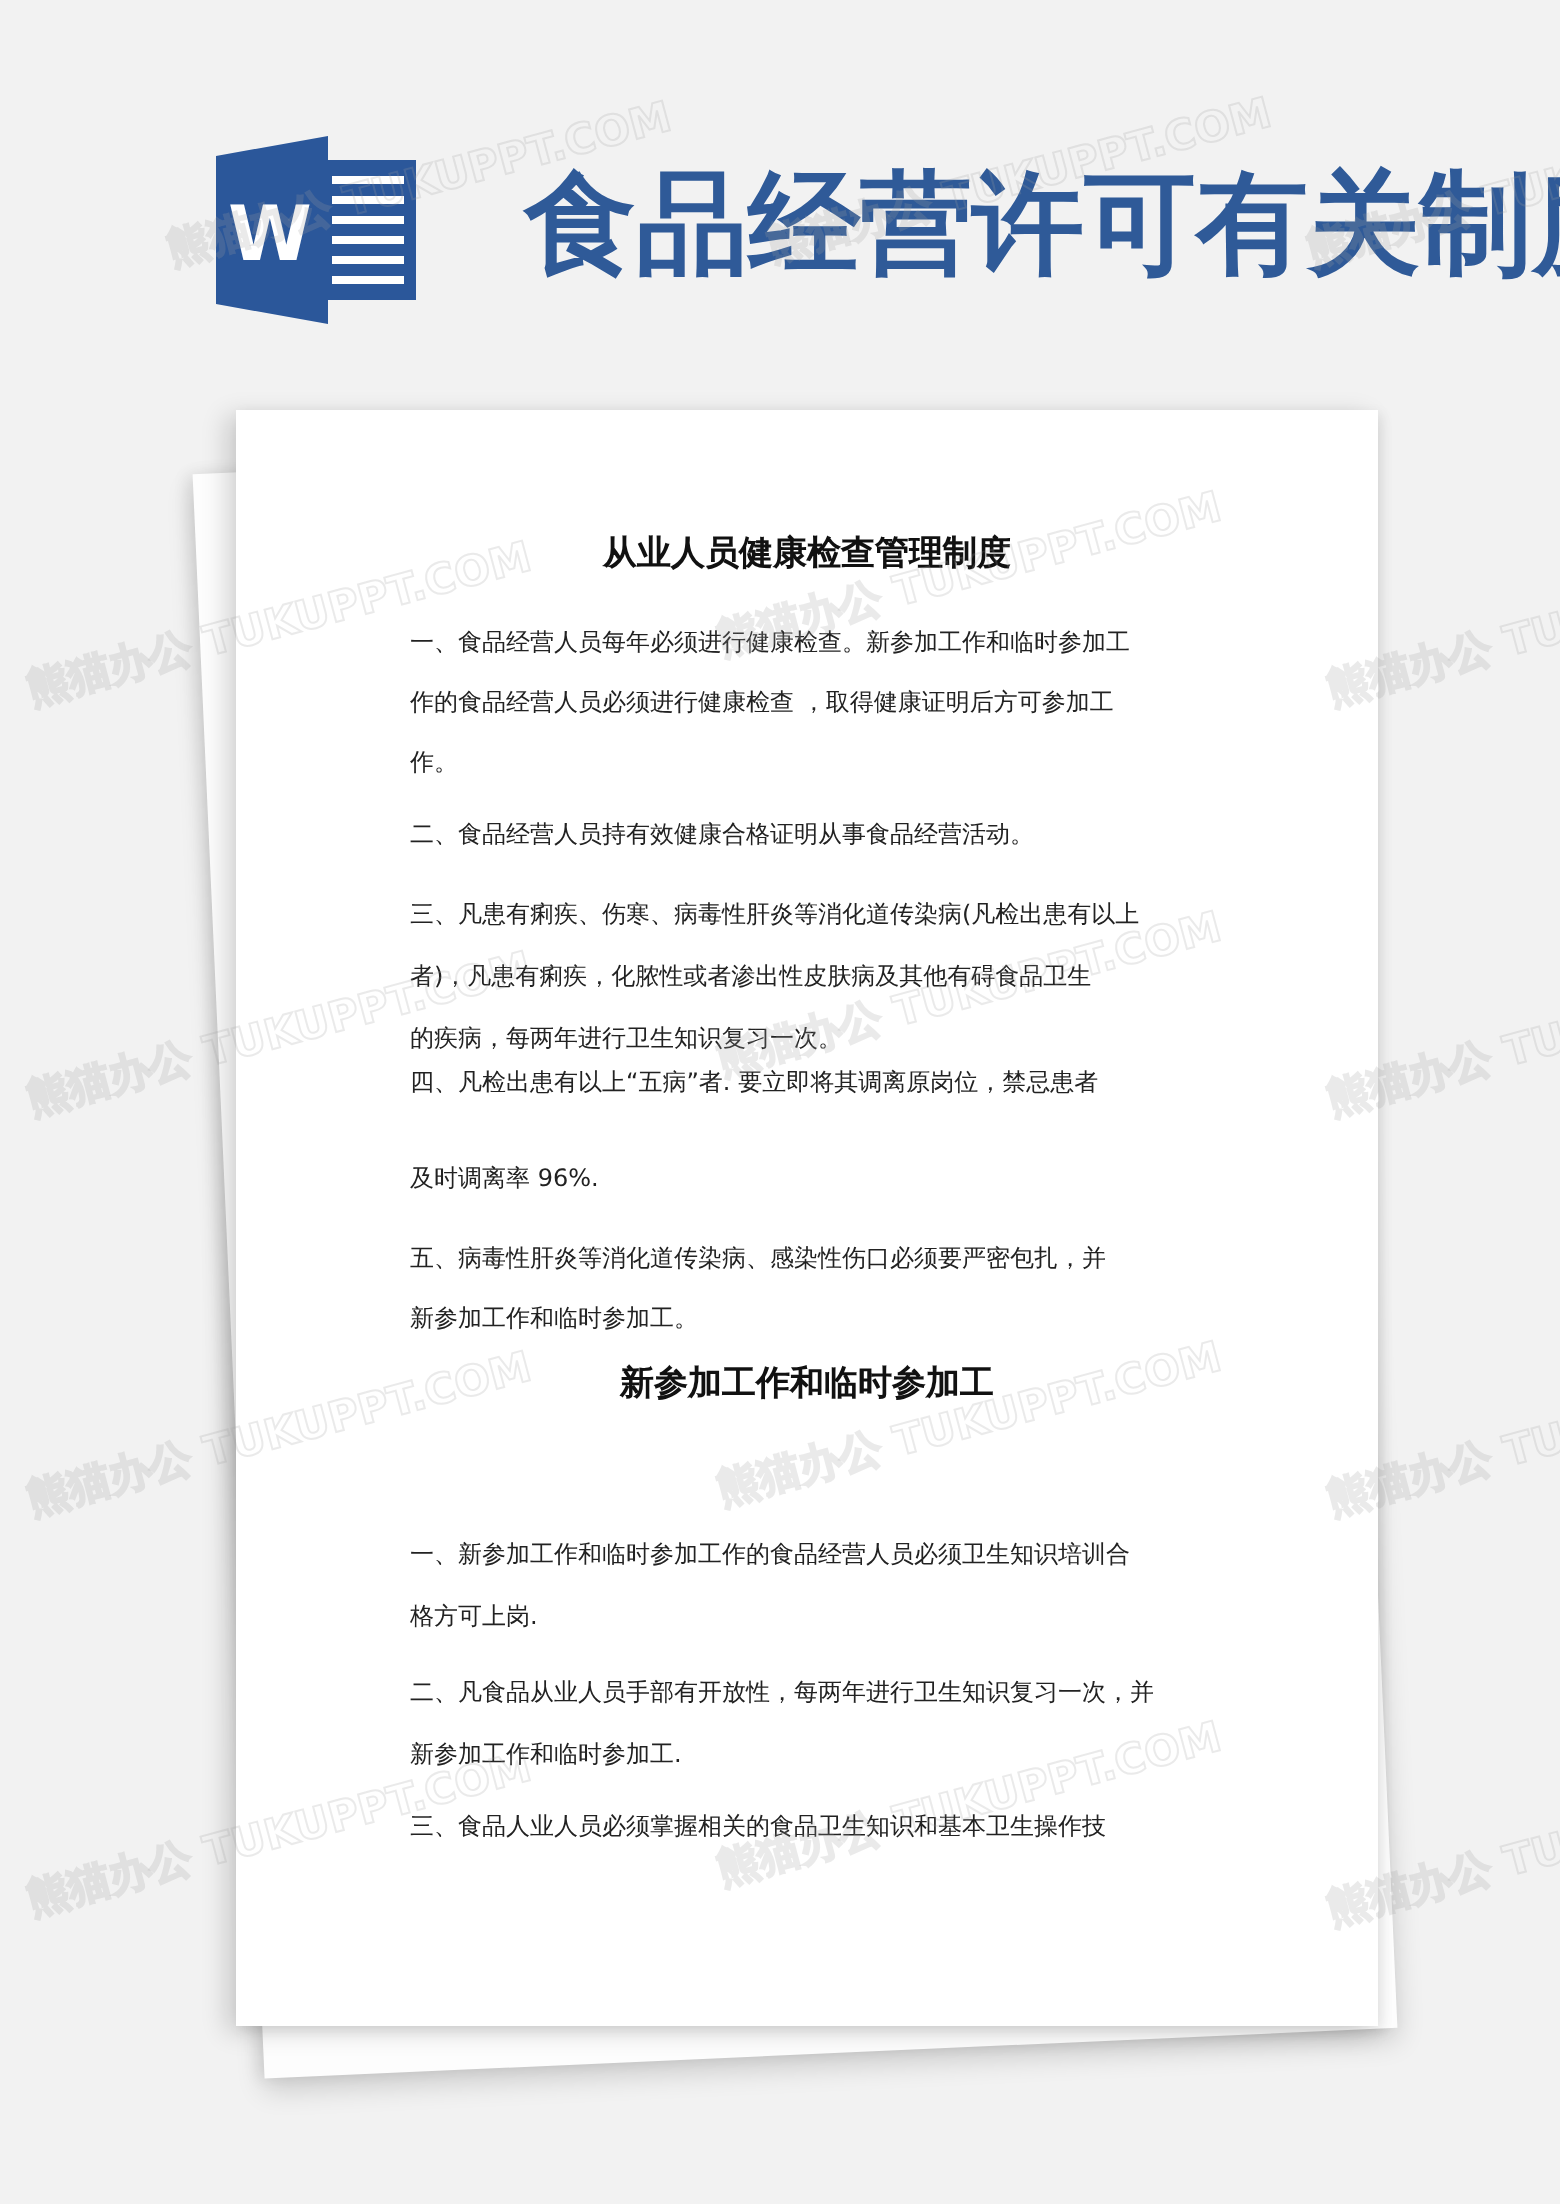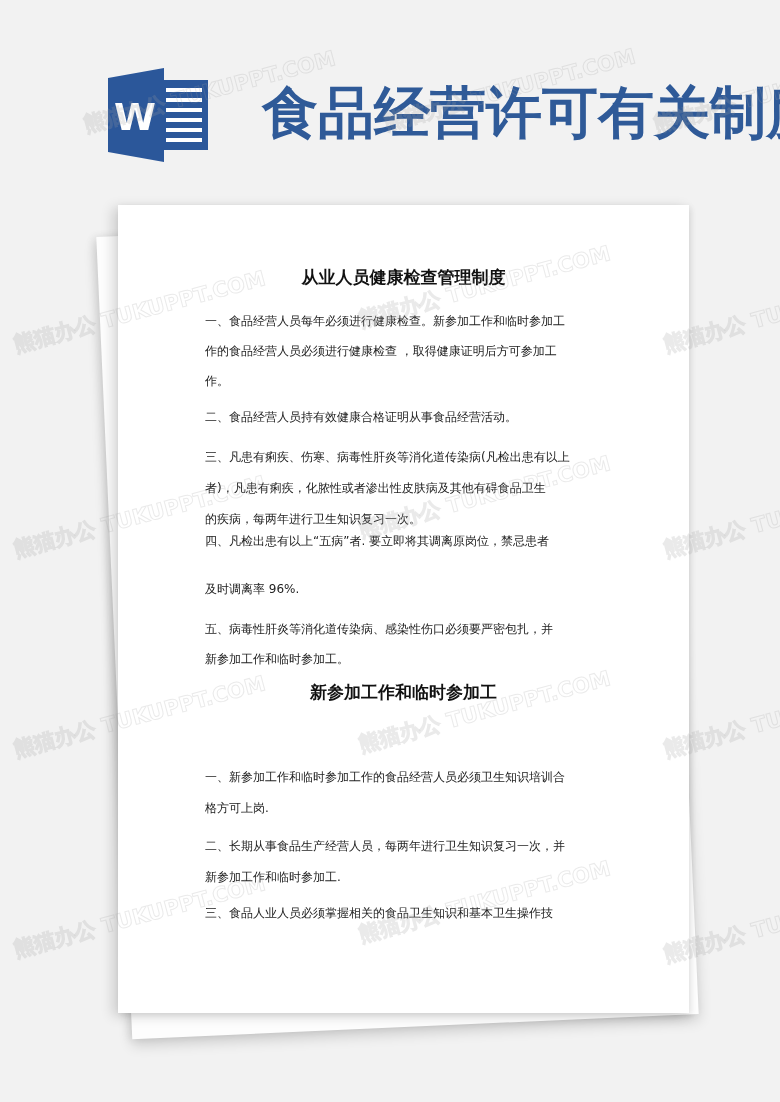--- a/index.html
+++ b/index.html
@@ -89,21 +89,21 @@
 </div>
 
 <div>
   <div class="heading" style="top:681px">新参加工作和临时参加工</div>
 
   <div>
     <div class="ln" style="top:768px">一、新参加工作和临时参加工作的食品经营人员必须卫生知识培训合</div>
     <div class="ln" style="top:799px">格方可上岗.</div>
   </div>
   <div>
-    <div class="ln" style="top:837px">二、长期从事食品生产经营人员，每两年进行卫生知识复习一次，并</div>
+    <div class="ln" style="top:837px">二、凡食品从业人员手部有开放性，每两年进行卫生知识复习一次，并</div>
     <div class="ln" style="top:868px">新参加工作和临时参加工.</div>
   </div>
   <div>
     <div class="ln" style="top:904px">三、食品人业人员必须掌握相关的食品卫生知识和基本卫生操作技</div>
   </div>
 </div>
 
 <div>
   <div class="wm" style="left:80px;top:80px">熊猫办公 TUKUPPT.COM</div>
   <div class="wm" style="left:380px;top:78px">熊猫办公 TUKUPPT.COM</div>

